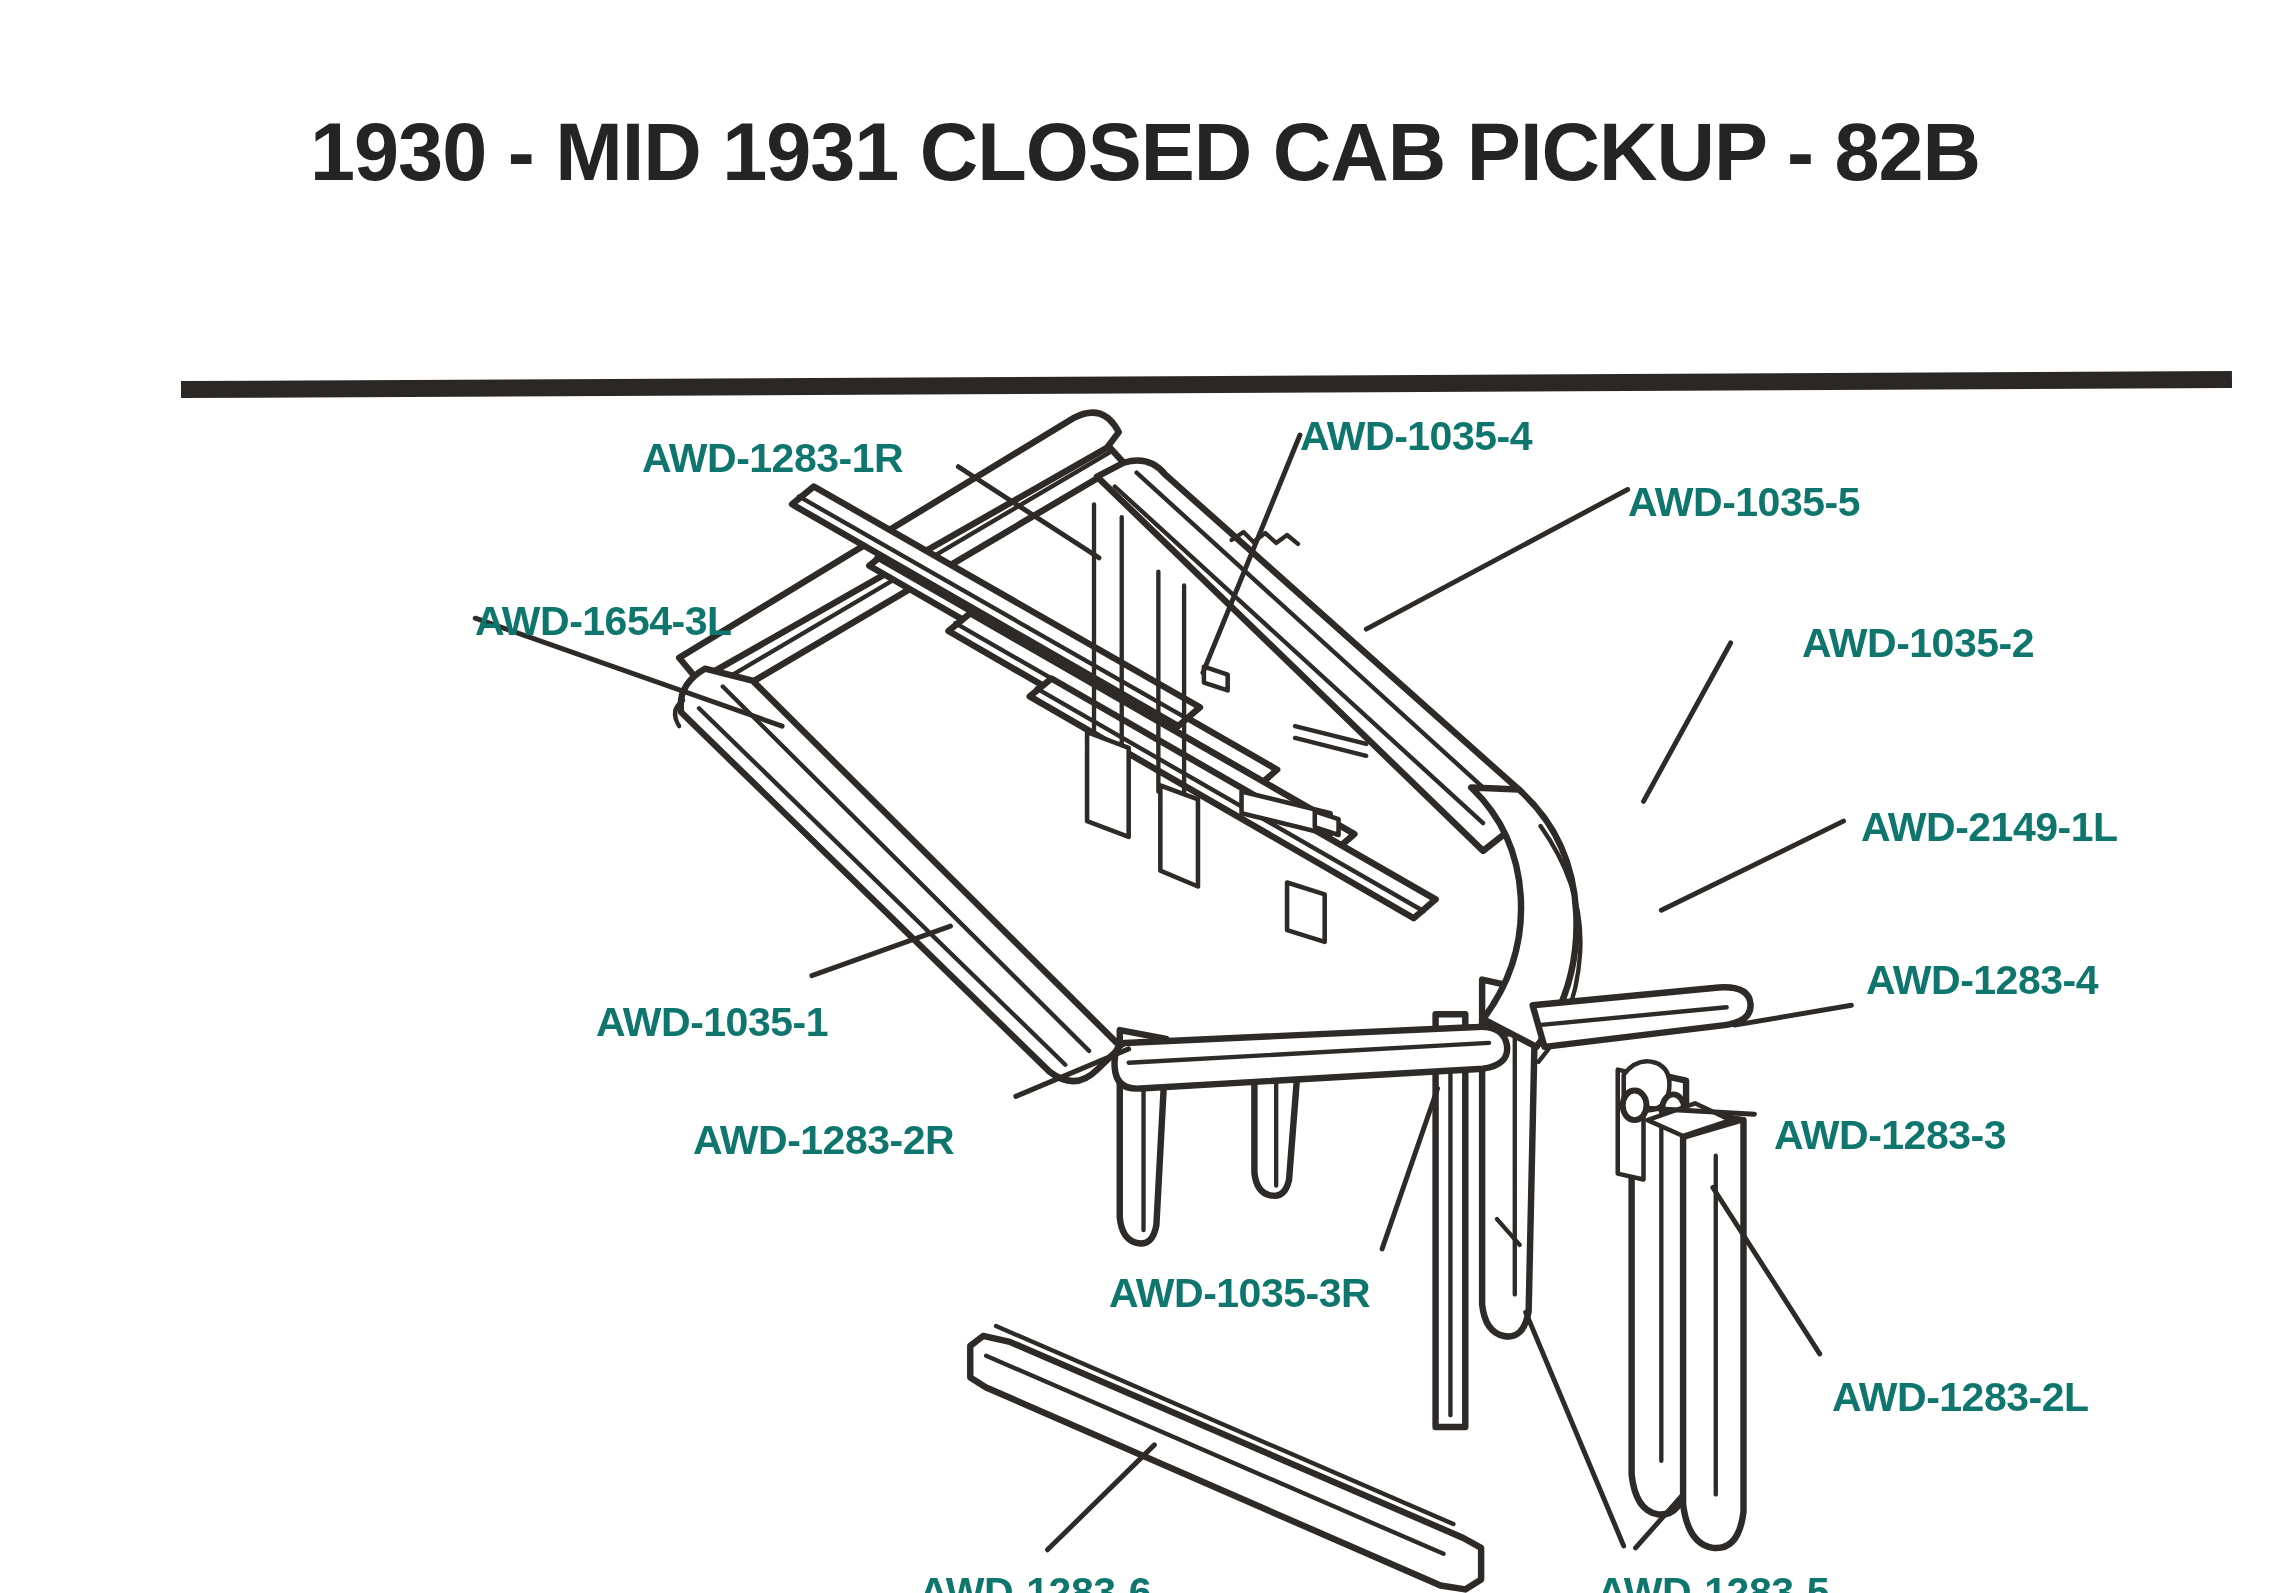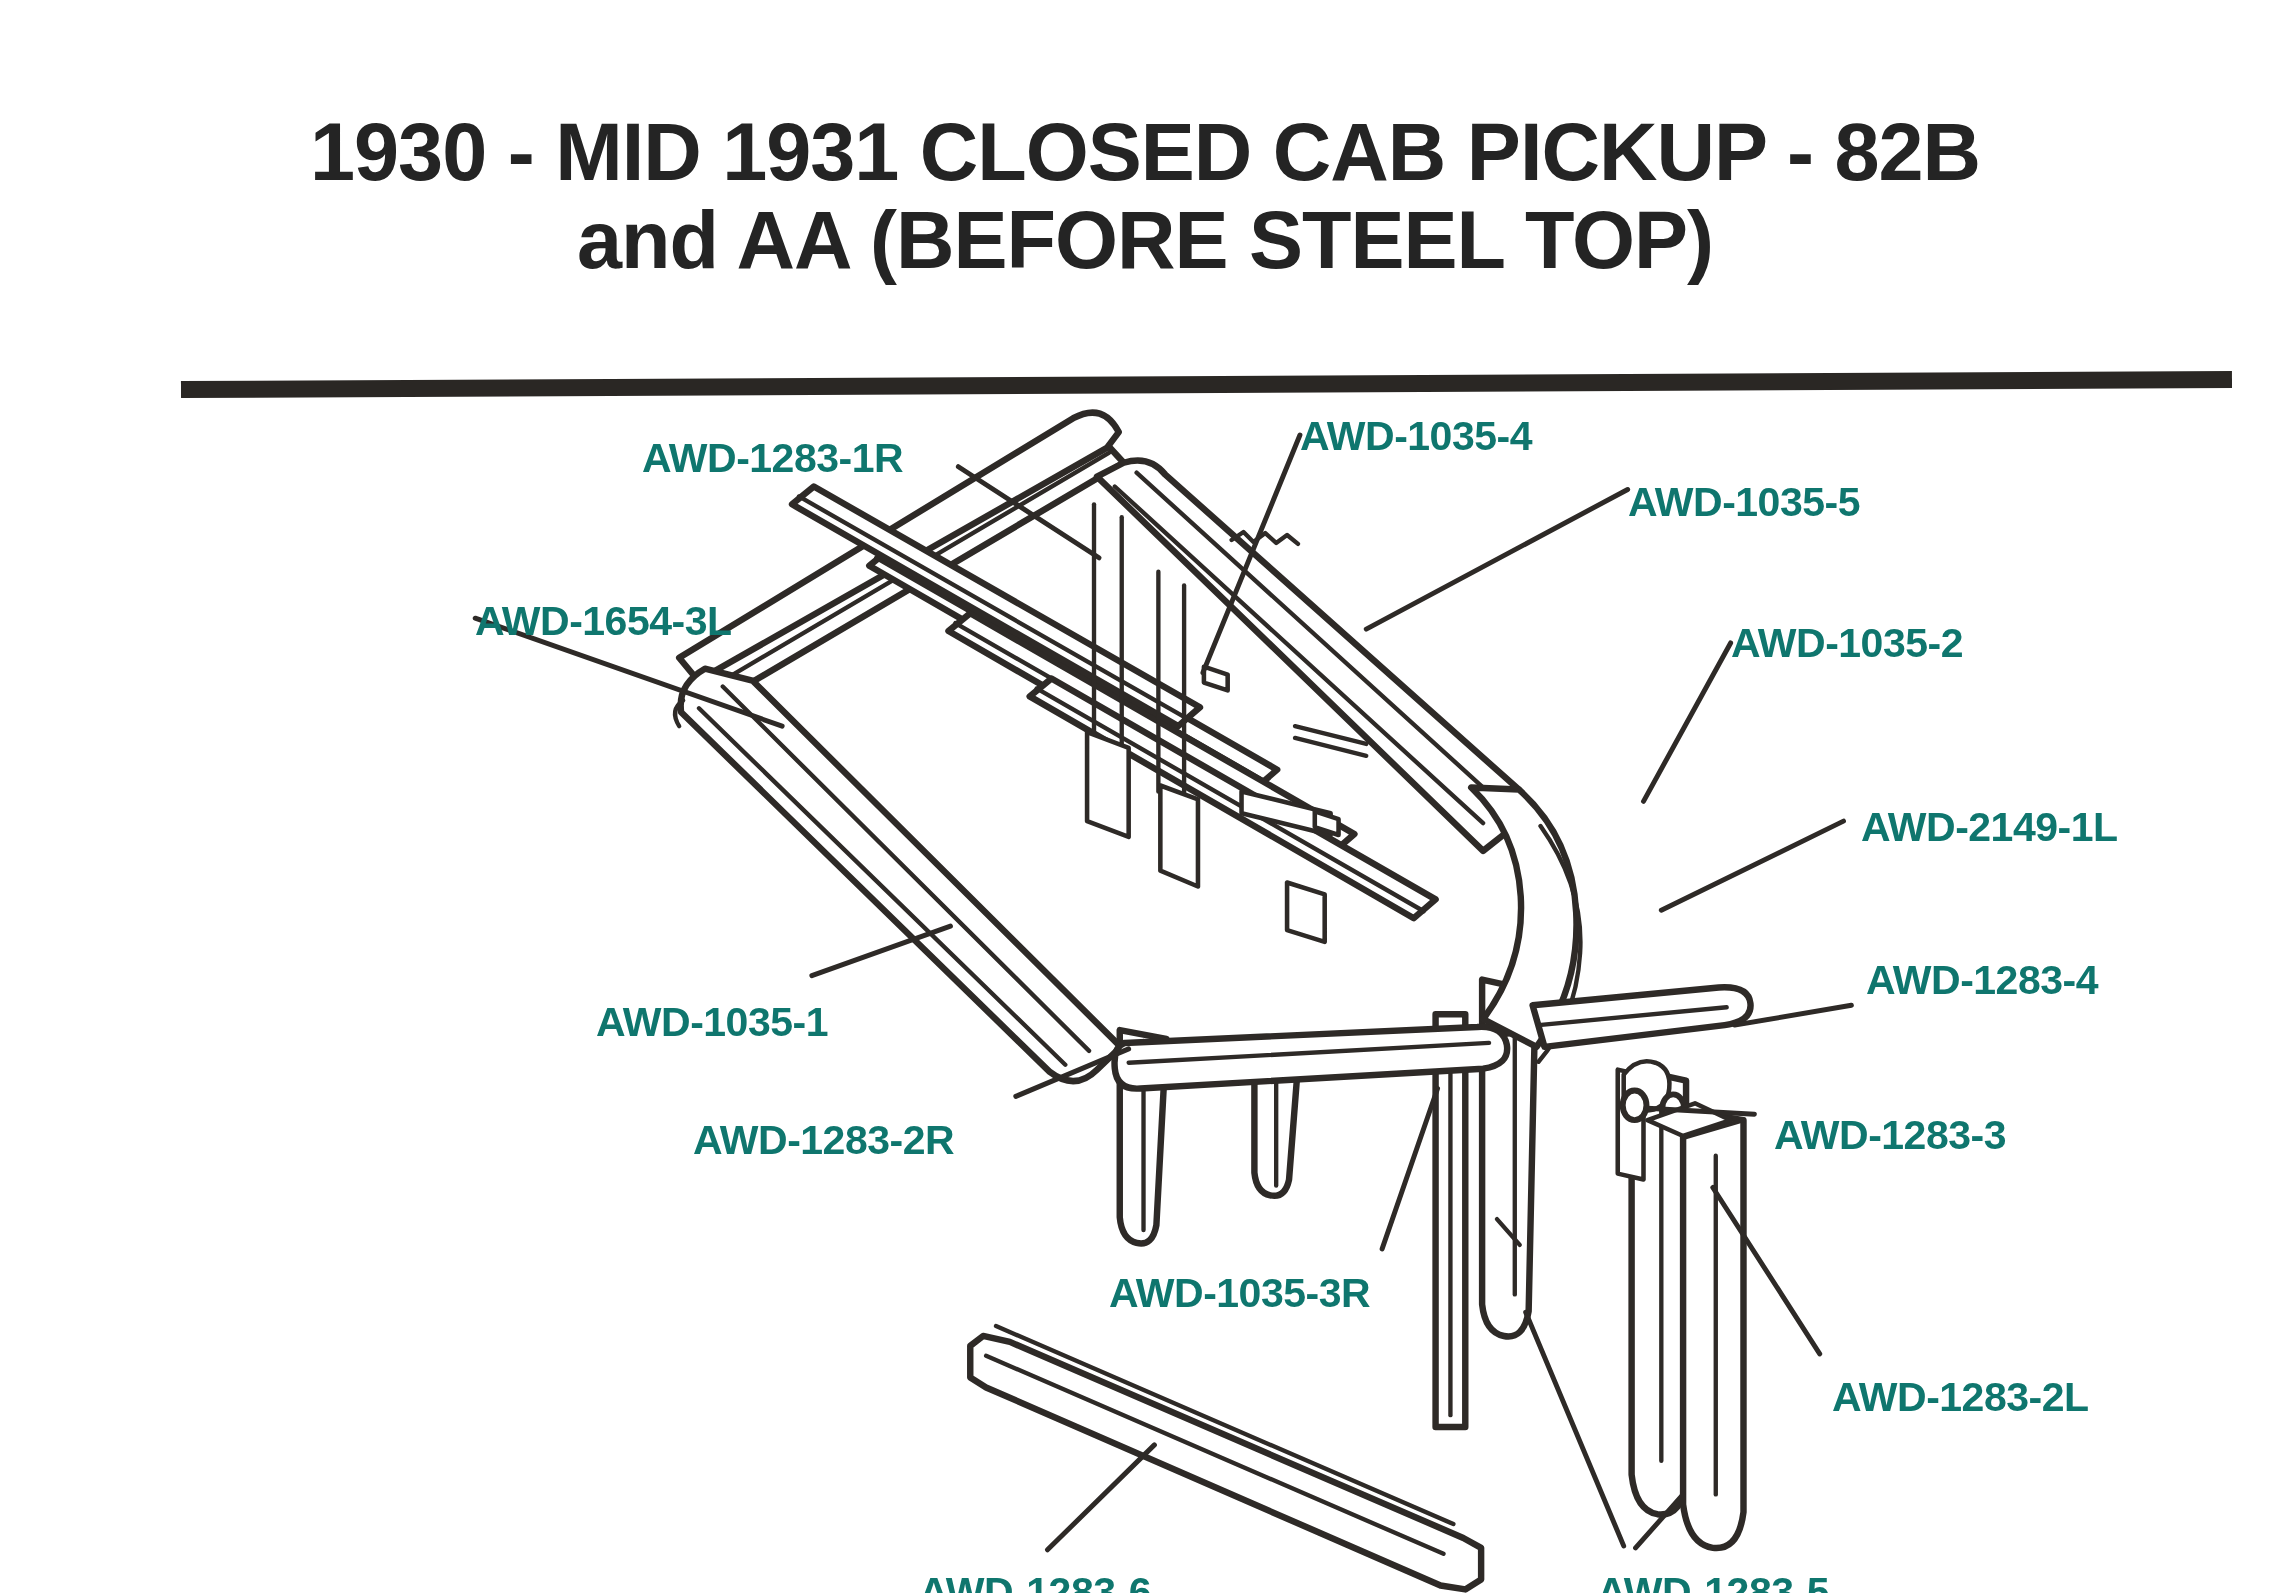--- a/index.html
+++ b/index.html
@@ -54,21 +54,20 @@
     white-space:nowrap;
   }
 </style>
 </head>
 <body>
 
 <div id="page">
 
   <div id="title-block">
     <div class="title-line" id="title-line-1">1930 - MID 1931 CLOSED CAB PICKUP - 82B</div>
-    <div class="title-line" id="title-line-2">and AA (BEFORE STEEL TOP)</div>
   </div>
   <div id="title-rule"></div>
 
   <div id="drawing">
   <svg width="2290" height="1594" viewBox="0 0 2313 1610" xmlns="http://www.w3.org/2000/svg">
 
     <g>
 
       <path class="wht" d="M1131,1001 L1131,1190 q2,22 17,26 q16,4 20,-18 L1178,1010 Z"></path>
       <path class="ln-thin" d="M1155,1012 L1155,1203"></path>
@@ -216,21 +215,21 @@
       <path class="leader" d="M1652,1524 L1700,1470"></path>
     </g>
 
   </svg>
   </div>
 
   <div class="callout" style="left:642px;  top:396px;">AWD-1283-1R</div>
   <div class="callout" style="left:1300px; top:374px;">AWD-1035-4</div>
   <div class="callout" style="left:1628px; top:440px;">AWD-1035-5</div>
   <div class="callout" style="left:475px;  top:559px;">AWD-1654-3L</div>
-  <div class="callout" style="left:1731px; top:581px;">AWD-1035-2</div>
+  <div class="callout" style="left:1802px; top:581px;">AWD-1035-2</div>
   <div class="callout" style="left:1861px; top:765px;">AWD-2149-1L</div>
   <div class="callout" style="left:1866px; top:918px;">AWD-1283-4</div>
   <div class="callout" style="left:596px;  top:960px;text-align:right;">AWD-1035-1</div>
   <div class="callout" style="left:1774px; top:1073px;">AWD-1283-3</div>
   <div class="callout" style="left:693px;  top:1078px;">AWD-1283-2R</div>
   <div class="callout" style="left:1109px; top:1231px;">AWD-1035-3R</div>
   <div class="callout" style="left:1832px; top:1335px;">AWD-1283-2L</div>
   <div class="callout" style="left:919px;  top:1530px;">AWD-1283-6</div>
   <div class="callout" style="left:1597px; top:1530px;text-align:right;">AWD-1283-5</div>
 

